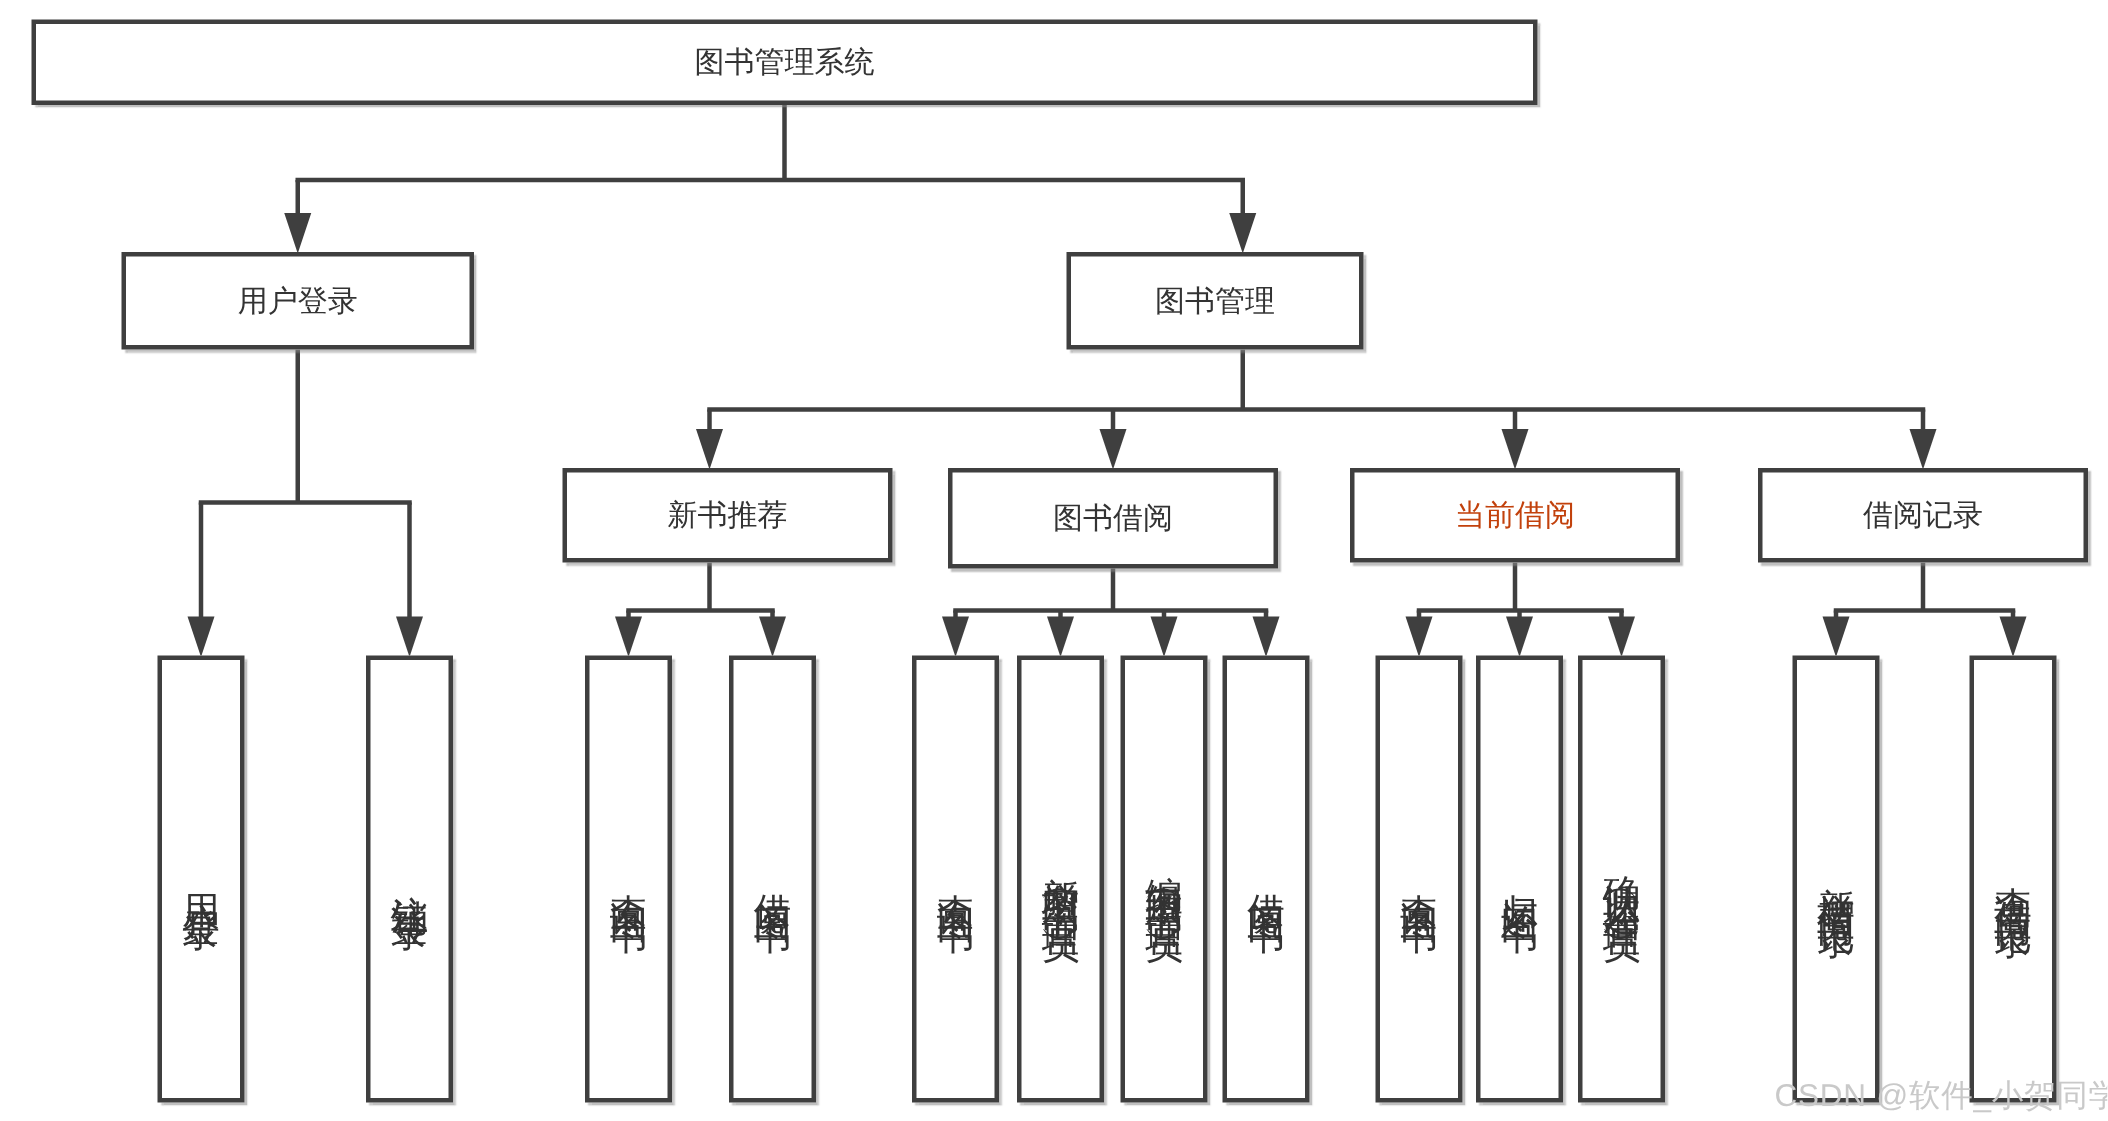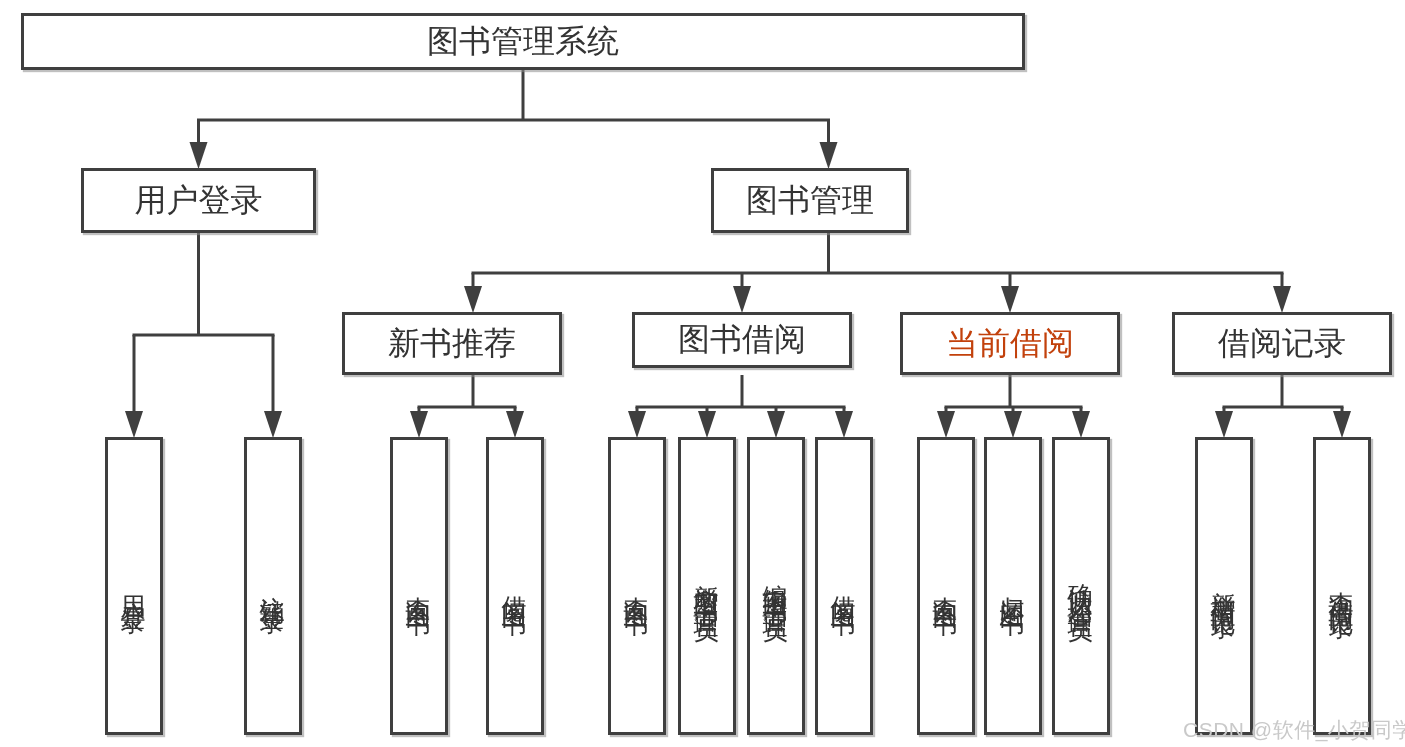--- a/index.html
+++ b/index.html
@@ -19,21 +19,21 @@
   .node {
     position: absolute;
     box-sizing: border-box;
     background: #ffffff;
     border: 3px solid #3f3f3f;
     box-shadow: 2px 2px 1px rgba(140,140,140,0.55);
     display: flex;
     align-items: center;
     justify-content: center;
     color: #333333;
-    font-size: 32px;
+    font-size: 20px;
   }
   .node .label {
     white-space: nowrap;
   }
   .node.vertical {
     font-size: 25px;
   }
   .node.vertical .label {
     writing-mode: vertical-rl;
     text-orientation: mixed;
@@ -118,30 +118,30 @@
     </div>
     <div class="node vertical" style="left: 105px; top: 437px; width: 58px; height: 298px; border-color: rgb(63, 63, 63); color: rgb(51, 51, 51);">
       <span class="label">用户登录</span>
     </div>
     <div class="node vertical" style="left: 244px; top: 437px; width: 58px; height: 298px; border-color: rgb(63, 63, 63); color: rgb(51, 51, 51);">
       <span class="label">注销登录</span>
     </div>
     <div class="node" style="left: 711px; top: 168px; width: 198px; height: 65px; border-color: rgb(63, 63, 63); color: rgb(51, 51, 51);">
       <span class="label">图书管理</span>
     </div>
-    <div class="node" style="left: 342px; top: 312px; width: 220px; height: 63px; border-color: rgb(63, 63, 63); color: rgb(51, 51, 51);">
+    <div class="node" style="left: 375px; top: 312px; width: 220px; height: 63px; border-color: rgb(63, 63, 63); color: rgb(51, 51, 51);">
       <span class="label">新书推荐</span>
     </div>
     <div class="node vertical" style="left: 390px; top: 437px; width: 58px; height: 298px; border-color: rgb(63, 63, 63); color: rgb(51, 51, 51);">
       <span class="label">查询图书</span>
     </div>
     <div class="node vertical" style="left: 486px; top: 437px; width: 58px; height: 298px; border-color: rgb(63, 63, 63); color: rgb(51, 51, 51);">
       <span class="label">借阅图书</span>
     </div>
-    <div class="node" style="left: 632px; top: 312px; width: 220px; height: 56px; border-color: rgb(63, 63, 63); color: rgb(51, 51, 51);">
+    <div class="node" style="left: 632px; top: 312px; width: 220px; height: 67px; border-color: rgb(63, 63, 63); color: rgb(51, 51, 51);">
       <span class="label">图书借阅</span>
     </div>
     <div class="node vertical" style="left: 608px; top: 437px; width: 58px; height: 298px; border-color: rgb(63, 63, 63); color: rgb(51, 51, 51);">
       <span class="label">查询图书</span>
     </div>
     <div class="node vertical" style="left: 678px; top: 437px; width: 58px; height: 298px; border-color: rgb(63, 63, 63); color: rgb(51, 51, 51);">
       <span class="label">新增图书（管理员）</span>
     </div>
     <div class="node vertical" style="left: 747px; top: 437px; width: 58px; height: 298px; border-color: rgb(63, 63, 63); color: rgb(51, 51, 51);">
       <span class="label">编辑图书（管理员）</span>

